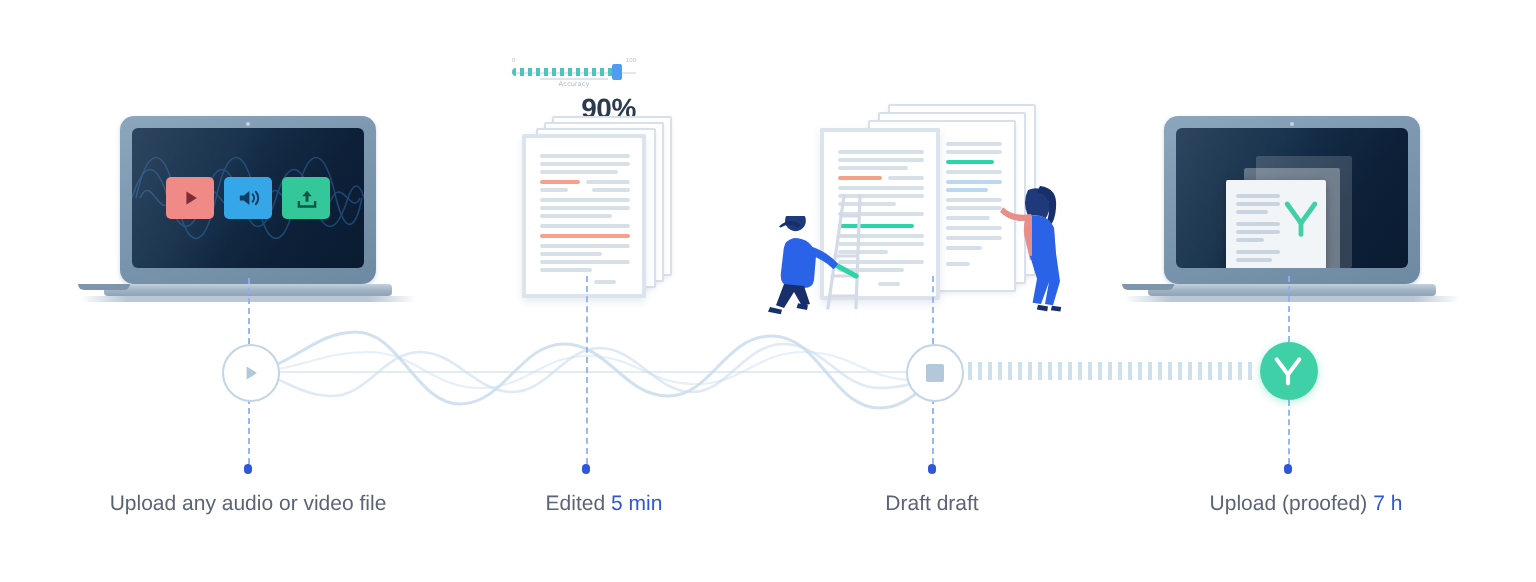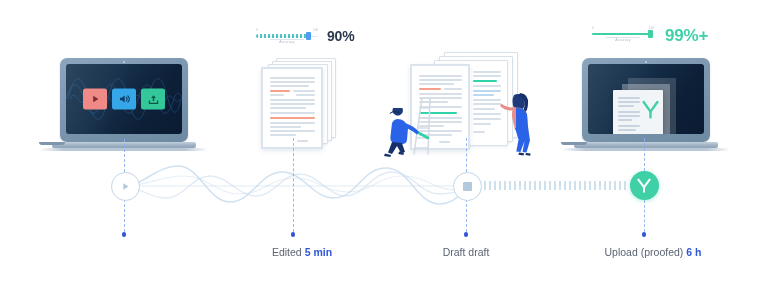--- a/index.html
+++ b/index.html
@@ -8,21 +8,21 @@
     background:#ffffff;
     font-family:"Liberation Sans", sans-serif;
     position:relative;
   }
   #stage{position:absolute;left:0;top:0;width:768px;height:291px;}
 
   
   .abs{position:absolute;}
 
   
-  .meter{position:absolute;display:flex;align-items:flex-start;}
+  .meter{position:absolute;display:flex;align-items:flex-end;flex-direction:column;}
   .meter .gauge{position:relative;width:62px;height:18px;}
   .meter .gauge .track{
     position:absolute;left:0;top:8px;width:62px;height:1px;background:#e3e8ef;
   }
   .meter .gauge .fillbar{
     position:absolute;left:0;top:6px;height:4px;border-radius:2px;
   }
   .meter .gauge .fillbar.dashed{
     background:repeating-linear-gradient(90deg,currentColor 0 2px,transparent 2px 4px);
   }
@@ -134,53 +134,41 @@
   .dashline{
     position:absolute;height:9px;
     background:repeating-linear-gradient(90deg,#cfe0ed 0 2px,transparent 2px 5px);
   }
 
   
   .caption{
     position:absolute;font-size:10.5px;color:#5a6474;white-space:nowrap;
     transform:translateX(-50%);
   }
-  .caption .em{color:#2f57d8;font-weight:bold;margin-left:3px;}
+  .caption .em{color:#2f57d8;font-weight:normal;margin-left:3px;}
 </style>
 </head>
 <body>
 
 <div id="stage">
 
   <div class="meter" style="left:256px;top:28px;">
     <div class="gauge" style="color:#4f9cf0">
       <div class="tick-l">0</div>
       <div class="tick-r">100</div>
       <div class="track"></div>
       <div class="fillbar dashed" style="width:52px;color:#4fc3c0"></div>
       <div class="cap" style="left:50px;background:#4f9cf0"></div>
       <div class="subline"></div>
       <div class="sublabel">Accuracy</div>
     </div>
     <div class="pct" style="font-size:14px;color:#2b3a4d">90%</div>
   </div>
 
 
-  <div class="meter" style="left:592px;top:26px;">
-    <div class="gauge" style="color:#3fd0a8">
-      <div class="tick-l">0</div>
-      <div class="tick-r">100</div>
-      <div class="track"></div>
-      <div class="fillbar" style="width:58px;background:#3fd0a8;height:2.4px;top:7px"></div>
-      <div class="cap" style="left:56px;background:#3fd0a8"></div>
-      <div class="subline"></div>
-      <div class="sublabel">Accuracy</div>
-    </div>
-    <div class="pct" style="font-size:17px;color:#3fd0a8;margin-left:11px">99%+</div>
-  </div>
 
   <div class="laptop" style="left:52px;top:58px;">
     <div class="lid">
       <div class="notch"></div>
       <div class="screen">
         <svg class="wavebg" viewBox="0 0 116 70" preserveAspectRatio="none">
           <g fill="none" stroke="#2f6aa8" stroke-width="0.8" opacity="0.85">
             <path d="M2,35 C8,8 16,8 22,35 C28,62 36,62 42,35 C48,8 56,8 62,35 C68,62 76,62 82,35 C88,8 96,8 102,35 C107,55 112,50 115,35"></path>
             <path d="M0,35 C6,16 12,16 18,35 C24,54 30,54 36,35 C42,16 48,16 54,35 C60,54 66,54 72,35 C78,16 84,16 90,35 C96,54 102,54 108,35 C111,26 114,28 116,35"></path>
             <path d="M4,35 C10,22 14,48 20,35 C26,22 30,48 36,35 C42,22 46,48 52,35 C58,22 62,48 68,35 C74,22 78,48 84,35 C90,22 94,48 100,35 C105,25 110,44 114,35"></path>
@@ -382,23 +370,26 @@
     </div>
 
     <div class="node green" style="left:629.5px;top:21px;">
       <svg width="16" height="17" viewBox="0 0 17 19">
         <path d="M2.2,3 L8.5,11.4 L14.8,3" fill="none" stroke="#ffffff" stroke-width="2.3" stroke-linecap="round" stroke-linejoin="round"></path>
         <path d="M8.5,11.4 L8.5,16.4" fill="none" stroke="#ffffff" stroke-width="2.3" stroke-linecap="round"></path>
       </svg>
     </div>
   </div>
 
+  <div class="caption" style="left:124px;top:246px;">
+    <span>Upload any audio or video file</span>
+  </div>
   <div class="caption" style="left:302px;top:246px;">
     <span>Edited</span><span class="em">5 min</span>
   </div>
   <div class="caption" style="left:466px;top:246px;">
     <span>Draft draft</span>
   </div>
   <div class="caption" style="left:653px;top:246px;">
-    <span>Upload (proofed)</span><span class="em">6 h</span>
+    <span>Upload (proofed)</span><span class="em">7 h</span>
   </div>
 
 </div>
 
 </body></html>

